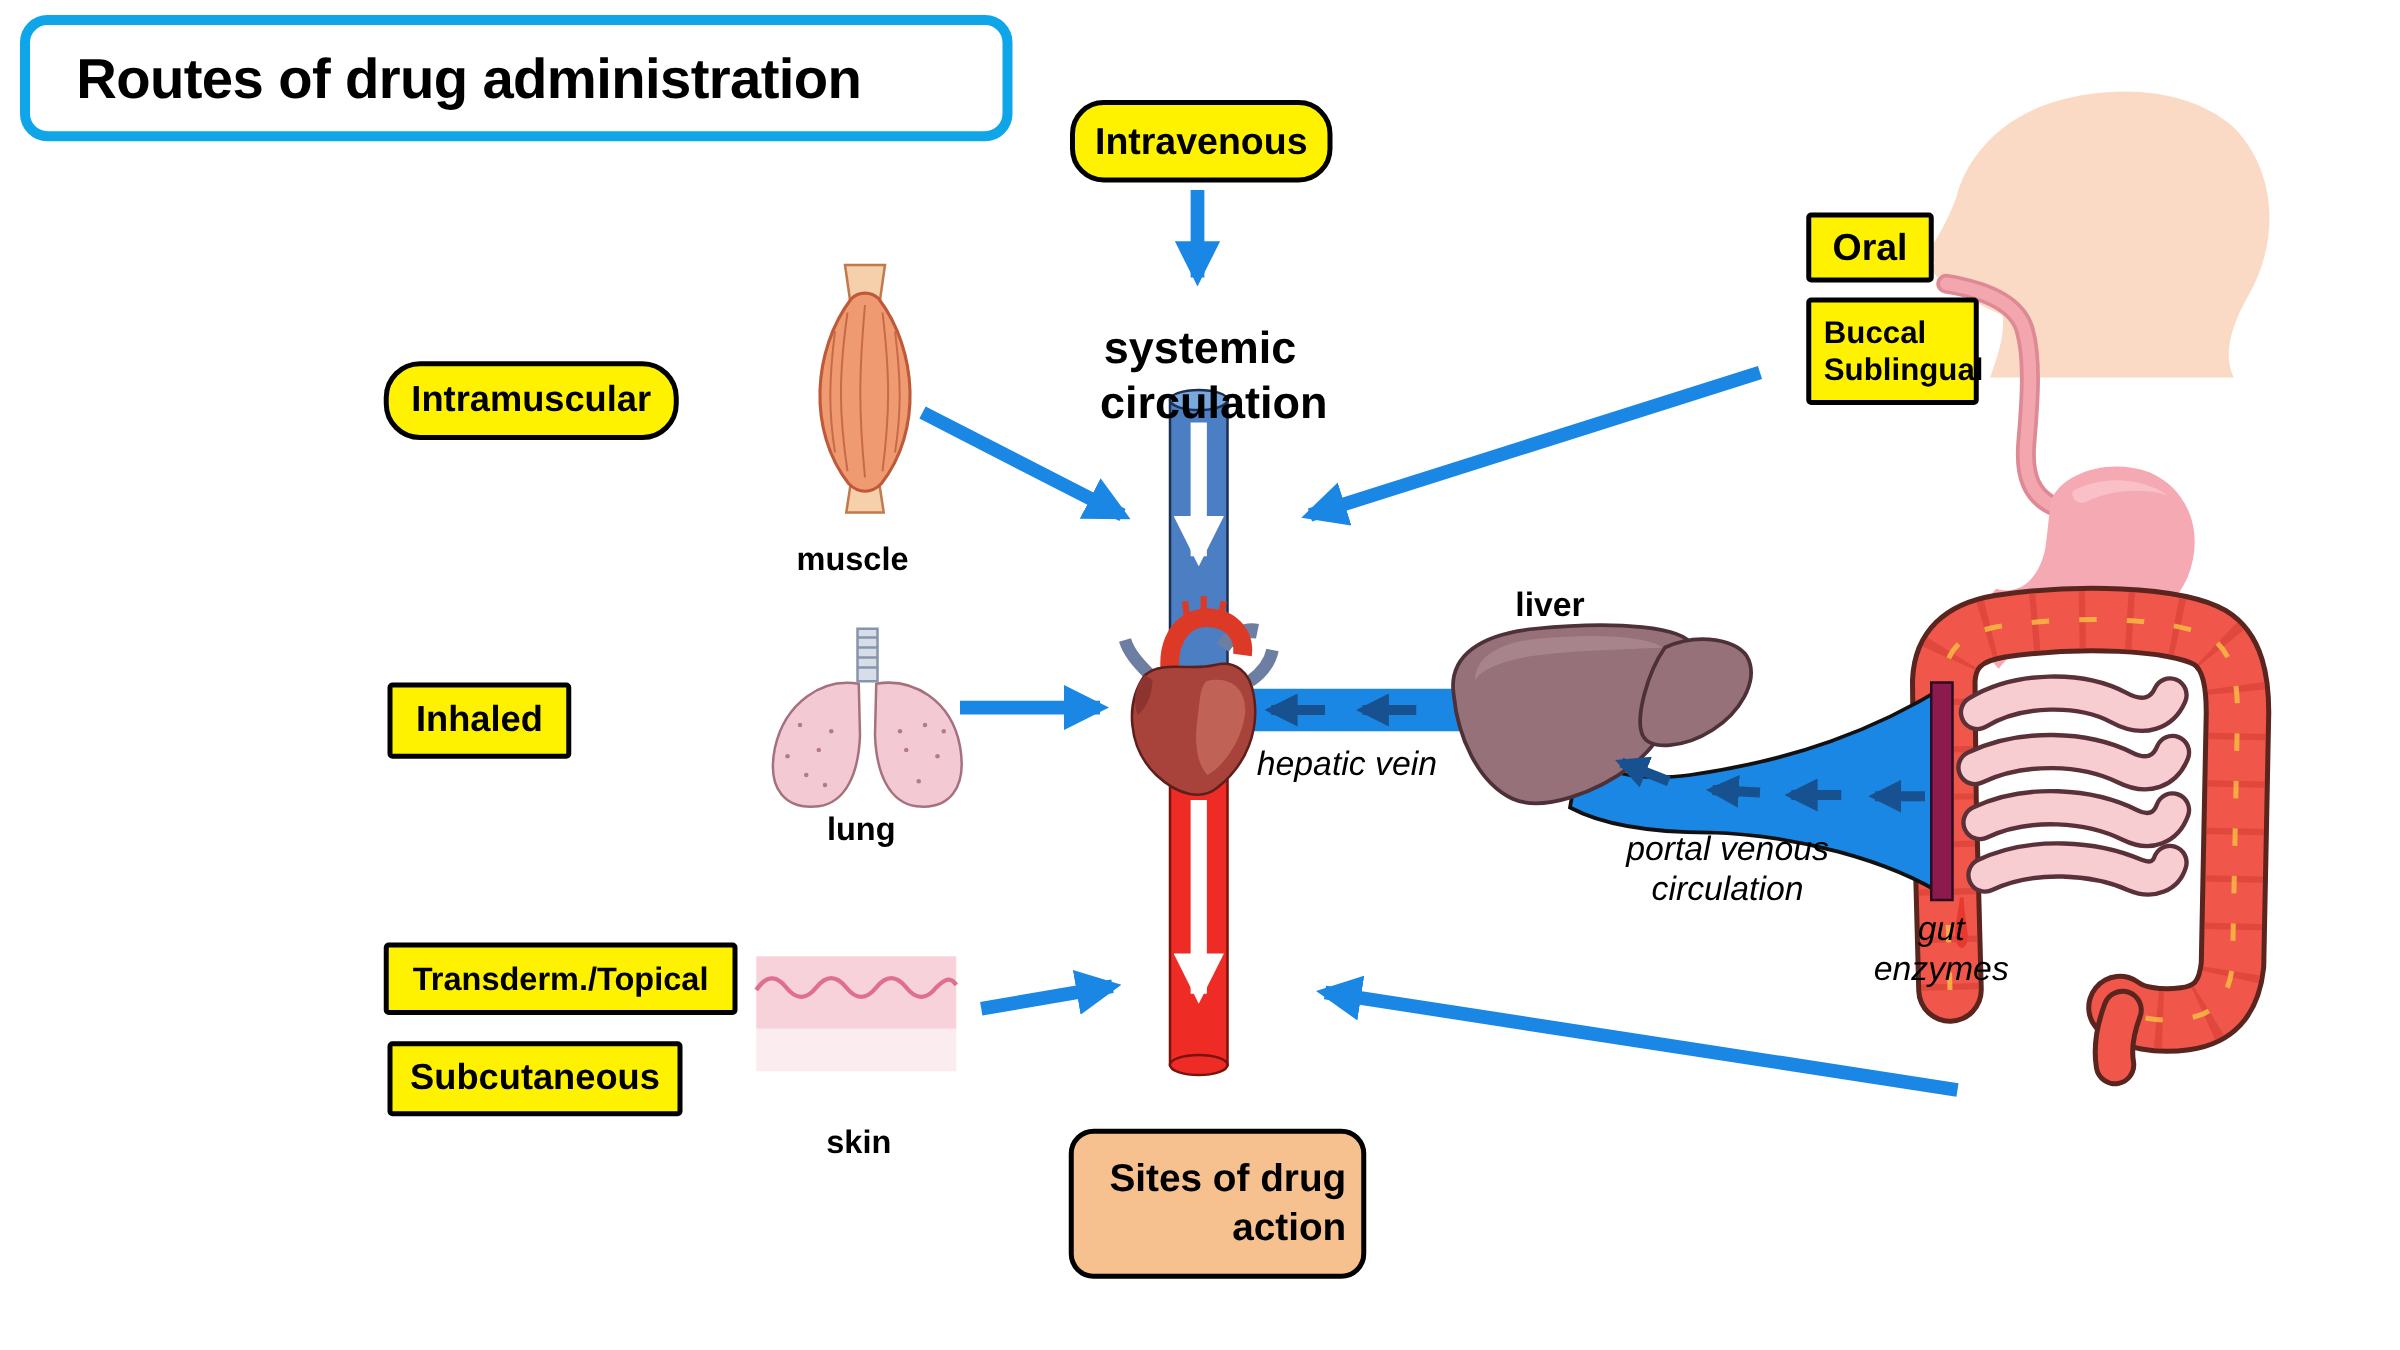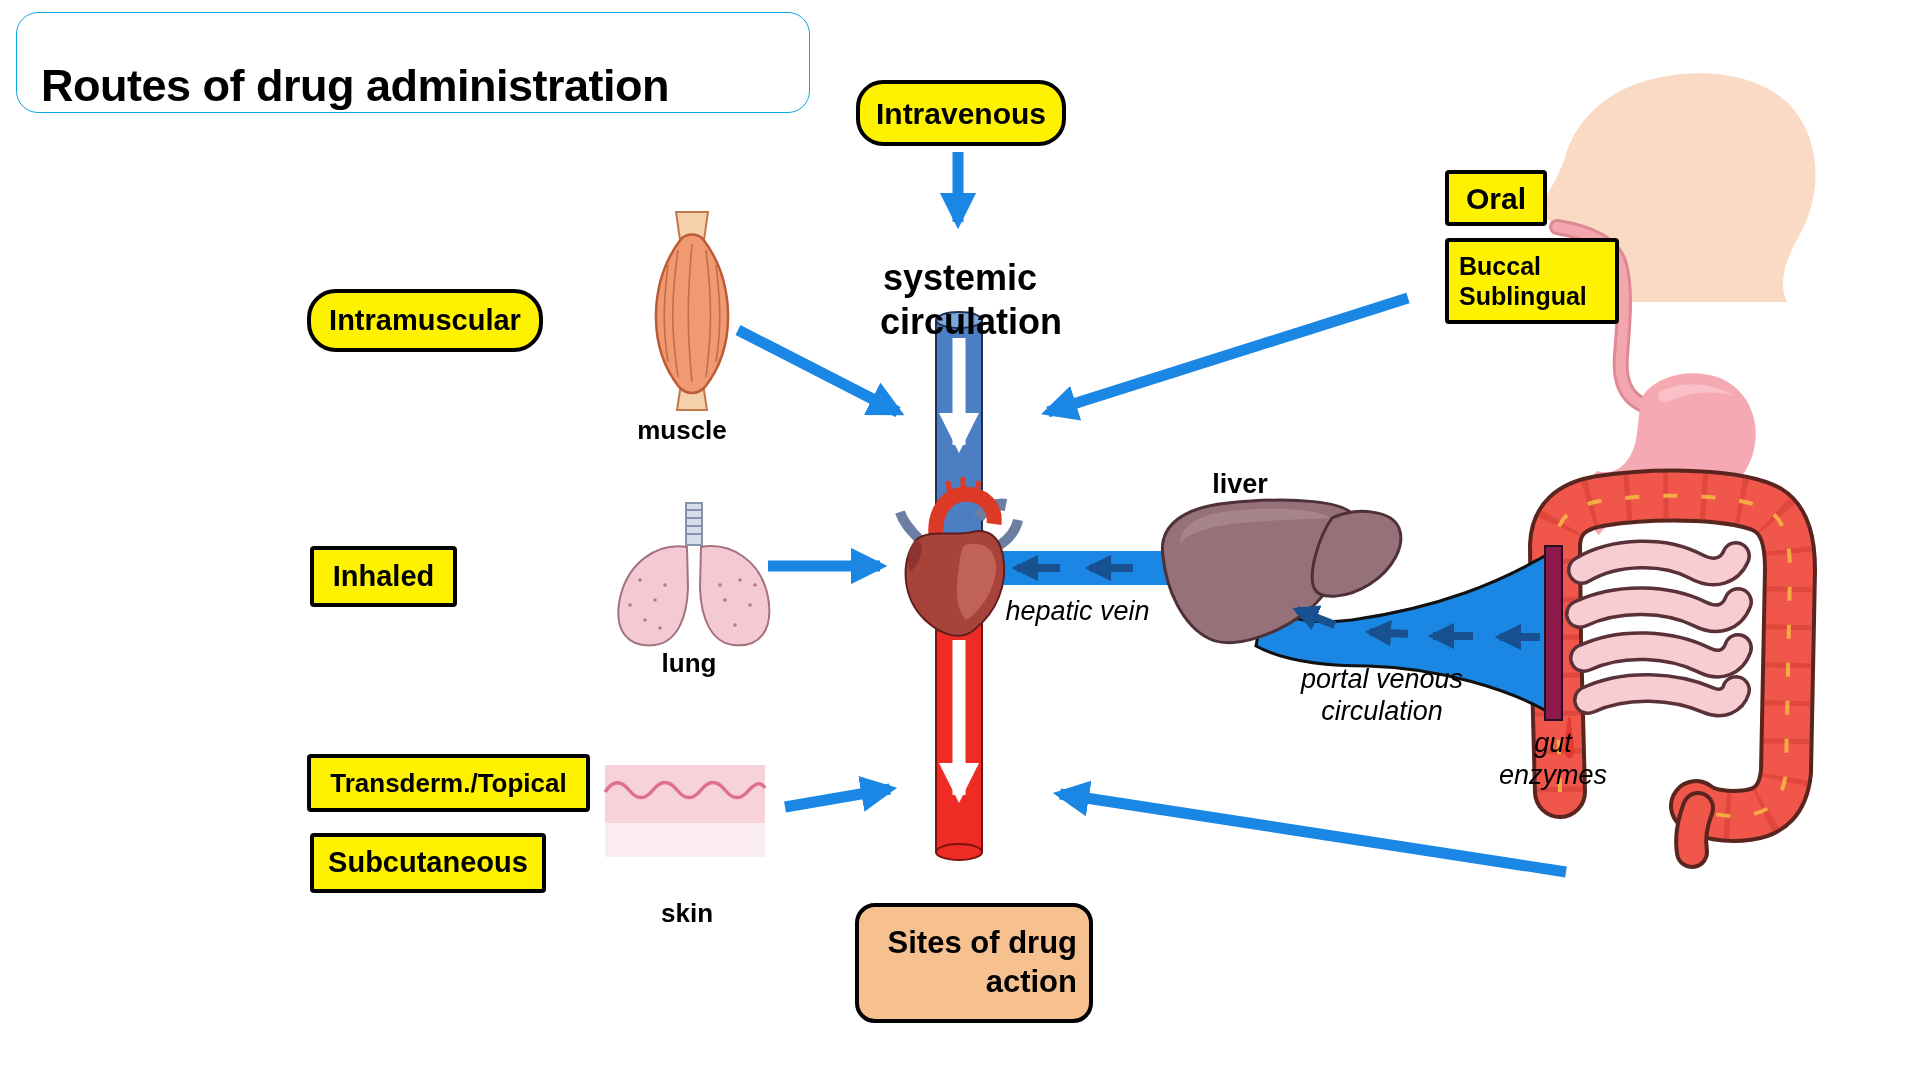--- a/index.html
+++ b/index.html
@@ -3,23 +3,23 @@
 <meta charset="utf-8">
 <style>
   html,body{margin:0;padding:0;background:#fff;}
   #stage{position:relative;width:1920px;height:1080px;background:#ffffff;overflow:hidden;
          font-family:"Liberation Sans",sans-serif;color:#000;}
   #art{position:absolute;left:0;top:0;width:1920px;height:1080px;}
   .ybox{position:absolute;box-sizing:border-box;background:#FEF200;border:4px solid #000;
         border-radius:4px;display:flex;align-items:center;justify-content:center;
         font-weight:bold;color:#000;text-align:center;line-height:1.1;}
   .ybox.leftal{justify-content:flex-start;text-align:left;padding-left:10px;line-height:1.2;}
-  .titlebox{position:absolute;box-sizing:border-box;background:#fff;border:1px solid #0ea5e9;
-        border-radius:22px;display:flex;align-items:flex-end;font-weight:bold;
-        letter-spacing:-0.5px;padding-left:24px;}
+  .titlebox{position:absolute;box-sizing:border-box;background:#fff;border:8px solid #0ea5e9;
+        border-radius:22px;display:flex;align-items:center;font-weight:bold;
+        letter-spacing:-0.5px;padding-left:37px;}
   .blabel{position:absolute;font-weight:bold;text-align:center;line-height:1.22;}
   .ilabel{position:absolute;font-style:italic;text-align:center;line-height:1.18;}
   .sitesbox{position:absolute;box-sizing:border-box;background:#F6C18F;border:4px solid #000;
         border-radius:20px;display:flex;align-items:center;justify-content:center;
         font-weight:bold;text-align:right;line-height:1.25;}
 </style>
 </head>
 <body>
 
 <div id="stage">
@@ -199,28 +199,28 @@
     <line x1="1335" y1="625" x2="1297" y2="610" marker-end="url(#ah-navy)"></line>
   </g>
 </svg>
 
 <div class="titlebox" style="left:16px;top:12px;width:794px;height:101px;font-size:45px;">
   <span>Routes of drug administration</span>
 </div>
 
 <div class="ybox" style="left:856px;top:80px;width:210px;height:66px;font-size:30px;border-radius:27px;">Intravenous</div>
 <div class="ybox" style="left:1445px;top:170px;width:102px;height:56px;font-size:30px;">Oral</div>
-<div class="ybox leftal" style="left:1445px;top:238px;width:174px;height:86px;font-size:25px;">Buccal Sublingual</div>
+<div class="ybox leftal" style="left:1445px;top:238px;width:138px;height:86px;font-size:25px;">Buccal Sublingual</div>
 <div class="ybox" style="left:307px;top:289px;width:236px;height:63px;font-size:29px;border-radius:29px;">Intramuscular</div>
 <div class="ybox" style="left:310px;top:546px;width:147px;height:61px;font-size:29px;text-align:right;">Inhaled</div>
 <div class="ybox" style="left:307px;top:754px;width:283px;height:58px;font-size:26px;">Transderm./Topical</div>
 <div class="ybox" style="left:310px;top:833px;width:236px;height:60px;font-size:29px;">Subcutaneous</div>
 
 <div class="blabel" style="left:880px;top:256px;width:160px;font-size:36px;">systemic circulation</div>
-<div class="blabel" style="left:612px;top:415px;width:140px;font-size:26px;">muscle</div>
+<div class="blabel" style="left:612px;top:432px;width:140px;font-size:26px;">muscle</div>
 <div class="blabel" style="left:619px;top:648px;width:140px;font-size:26px;">lung</div>
 <div class="blabel" style="left:617px;top:898px;width:140px;font-size:26px;">skin</div>
 <div class="blabel" style="left:1180px;top:468px;width:120px;font-size:27px;">liver</div>
 <div class="ilabel" style="left:1005px;top:596px;width:145px;font-size:27px;">hepatic vein</div>
 <div class="ilabel" style="left:1262px;top:664px;width:240px;font-size:27px;">portal venous circulation</div>
 <div class="ilabel" style="left:1478px;top:728px;width:150px;font-size:27px;">gut enzymes</div>
 
 <div class="sitesbox" style="left:855px;top:903px;width:238px;height:120px;font-size:31px;padding:0 12px;">Sites of drug action</div>
 
 </div>

